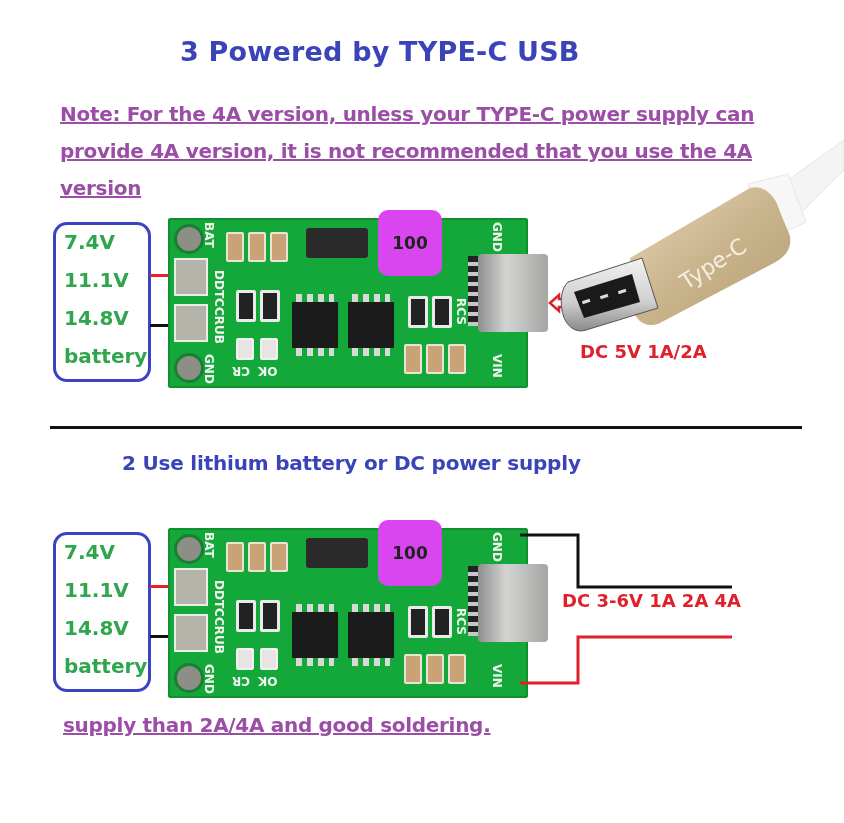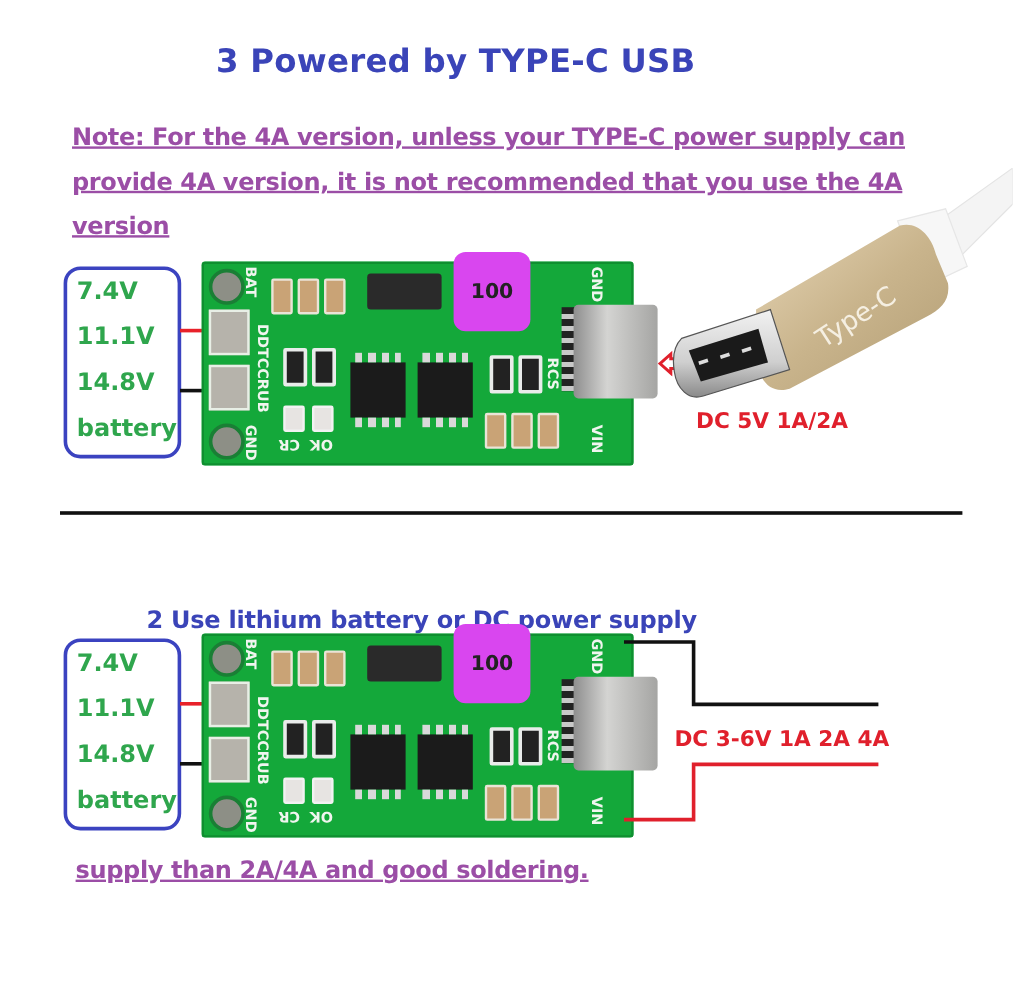--- a/index.html
+++ b/index.html
@@ -1,21 +1,21 @@
 <!DOCTYPE html>
 <html><head>
 <meta charset="utf-8">
 <style>
   html, body { margin:0; padding:0; background:#ffffff; }
   body { width:844px; height:823px; position:relative; overflow:hidden; font-family:"DejaVu Sans", sans-serif; }
   .abs { position:absolute; }
   .title1 { left:180px; top:36px; font-size:27px; font-weight:bold; color:#3a44b8; letter-spacing:0.2px; white-space:nowrap; }
   .note { color:#9b4ea6; font-weight:bold; font-size:20px; line-height:37px; white-space:nowrap; letter-spacing:-0.3px;text-decoration:underline; }
   .note1 { left:60px; top:96px; }
-  .title2 { left:122px; top:504px; font-size:20px; font-weight:bold; color:#3a44b8; white-space:nowrap; letter-spacing:-0.2px;text-align:center; }
+  .title2 { left:122px; top:451px; font-size:20px; font-weight:bold; color:#3a44b8; white-space:nowrap; letter-spacing:-0.2px;text-align:center; }
   .note2 { left:63px; top:707px; }
   .divider { left:50px; top:426px; width:752px; height:3px; background:#111; }
 
   .volt-box { width:92px; height:154px; border:3px solid #3b43c0; border-radius:14px; background:#fff; }
   .volt-box .v { font-size:20px; font-weight:bold; color:#2fa64d; line-height:38px; margin-left:8px; white-space:nowrap; }
   .volt-box .vlist { margin-top:-2px; }
 
   .wire { height:3px; }
   .red { background:#e8212a; }
   .black { background:#111; }
@@ -168,17 +168,17 @@
   <div class="usbpins" style="left:300px; top:38px;"></div>
   <div class="usbc" style="left:310px; top:36px;"></div>
   <div class="silk" style="left:322px; top:4px;">GND</div>
   <div class="silk" style="left:322px; top:136px;">VIN</div>
 </div>
 
 <svg class="abs" style="left:510px; top:525px;" width="230" height="170">
   <polyline points="10,10 68,10 68,62 222,62" fill="none" stroke="#111" stroke-width="3"></polyline>
   <polyline points="10,158 68,158 68,112 222,112" fill="none" stroke="#e0202c" stroke-width="3"></polyline>
 </svg>
-<div class="abs dc-label" style="left:562px; top:606px;">DC 3-6V 1A 2A 4A</div>
+<div class="abs dc-label" style="left:562px; top:590px;">DC 3-6V 1A 2A 4A</div>
 
 <div class="abs note note2">
   <div>supply than 2A/4A and good soldering.</div>
 </div>
 
 </body></html>

